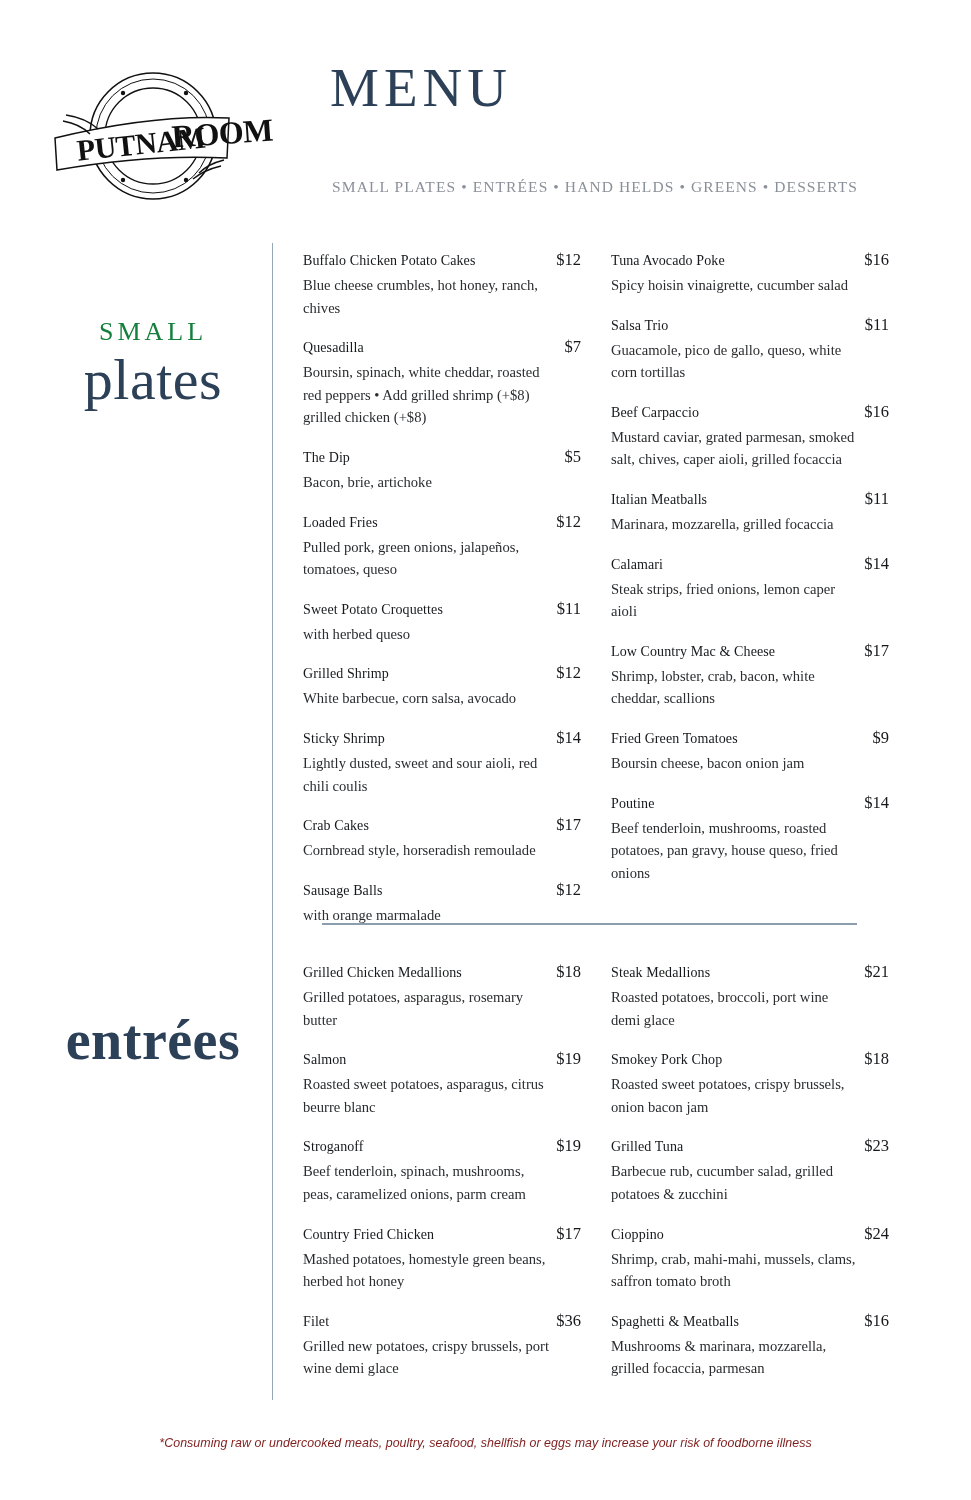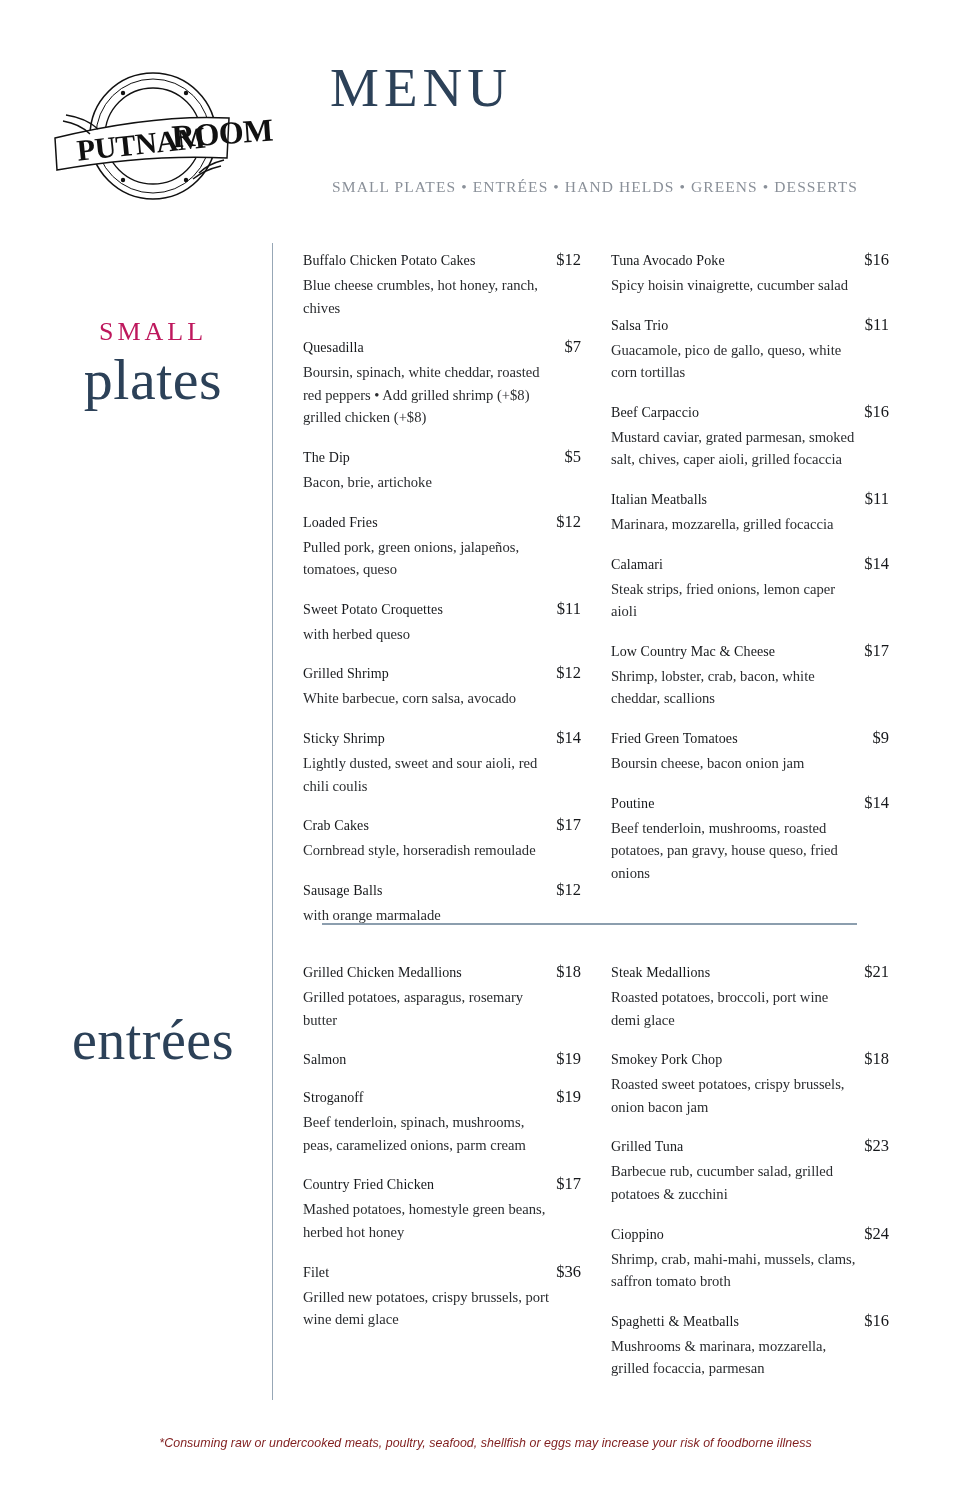--- a/index.html
+++ b/index.html
@@ -78,34 +78,34 @@
   
   .sec-label {
     position: absolute;
     width: 250px;
     text-align: center;
   }
   .sec-label .eyebrow {
     font-family: "Liberation Serif", serif;
     font-size: 26px;
     letter-spacing: 4px;
-    color: #be185d;
+    color: #15803d;
     display: block;
     line-height: 1.1;
   }
   .sec-label .big {
     font-family: "Liberation Serif", serif;
     font-size: 58px;
     color: #2c4158;
     display: block;
     line-height: 1.15;
     letter-spacing: 0.5px;
   }
   #label-small-plates { left: 28px; top: 318px; }
-  #label-entrees      { left: 28px; top: 1008px; }
+  #label-entrees      { left: 28px; top: 1008px; font-weight: bold; }
   #label-entrees .big { font-size: 56px; }
 
   
   .col {
     position: absolute;
     width: 278px;
   }
   #sp-col-left   { left: 303px; top: 250px; }
   #sp-col-right  { left: 611px; top: 250px; }
   #en-col-left   { left: 303px; top: 962px; }
@@ -333,20 +333,21 @@
         <span class="item-name">Grilled Chicken Medallions</span>
         <span class="item-price">$18</span>
       </div>
       <div class="item-desc">Grilled potatoes, asparagus, rosemary butter</div>
     </div>
     <div class="item">
       <div class="item-head">
         <span class="item-name">Salmon</span>
         <span class="item-price">$19</span>
       </div>
+      <div class="item-desc">Roasted sweet potatoes, asparagus, citrus beurre blanc</div>
     </div>
     <div class="item">
       <div class="item-head">
         <span class="item-name">Stroganoff</span>
         <span class="item-price">$19</span>
       </div>
       <div class="item-desc">Beef tenderloin, spinach, mushrooms, peas, caramelized onions, parm cream</div>
     </div>
     <div class="item">
       <div class="item-head">

